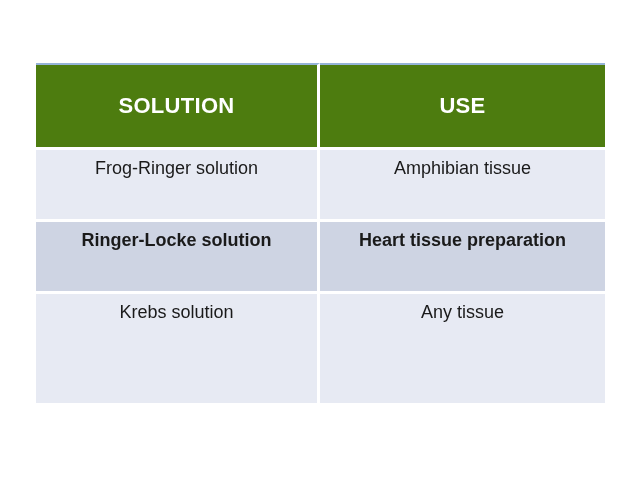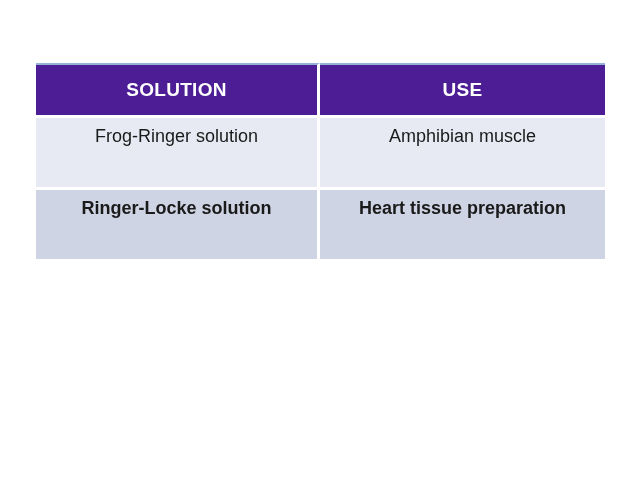--- a/index.html
+++ b/index.html
@@ -32,28 +32,28 @@
     width: 569px;
     border-collapse: separate;
     border-spacing: 0;
     table-layout: fixed;
   }
 
   table.data-table col.col-solution { width: 284px; }
   table.data-table col.col-use      { width: 285px; }
 
   thead th {
-    background: #4c1d95;
+    background: #4d7c0f;
     color: #ffffff;
-    font-size: 19px;
+    font-size: 22px;
     font-weight: bold;
     text-align: center;
     vertical-align: middle;
     height: 50px;
-    padding: 0 6px;
+    padding: 16px 6px;
     border-top: 2px solid #95b3d7;
     border-right: 3px solid #ffffff;
     letter-spacing: 0.3px;
   }
   thead th:last-child { border-right: none; }
 
   tbody td {
     color: #1a1a1a;
     font-size: 18px;
     font-weight: normal;
@@ -91,26 +91,30 @@
           <th>SOLUTION</th>
           <th>USE</th>
         </tr>
       </thead>
 
       <tbody>
 
 
         <tr class="shade-light row-h2">
           <td>Frog-Ringer solution</td>
-          <td>Amphibian muscle</td>
+          <td>Amphibian tissue</td>
         </tr>
 
         <tr class="shade-dark row-h3">
           <td>Ringer-Locke solution</td>
           <td>Heart tissue preparation</td>
         </tr>
 
+        <tr class="shade-light row-h4">
+          <td>Krebs solution</td>
+          <td>Any tissue</td>
+        </tr>
 
       </tbody>
     </table>
   </div>
 
 </div>
 
 </body></html>

